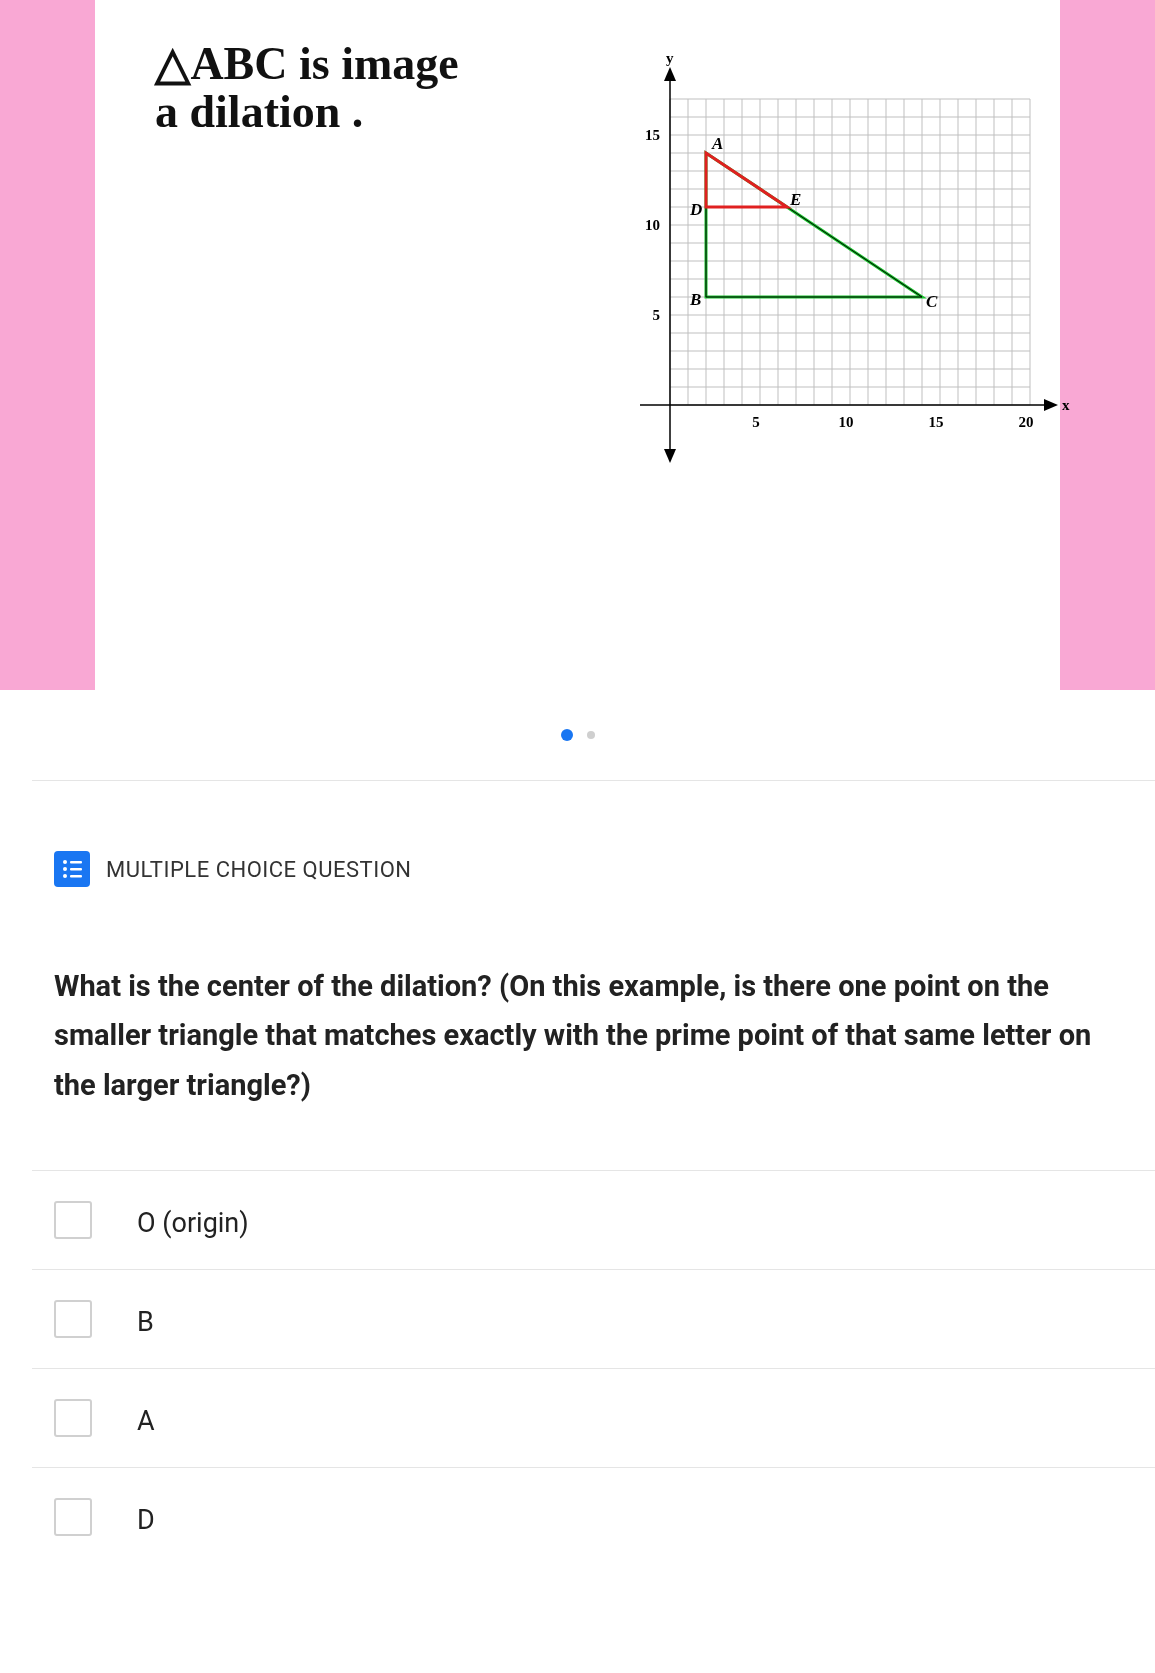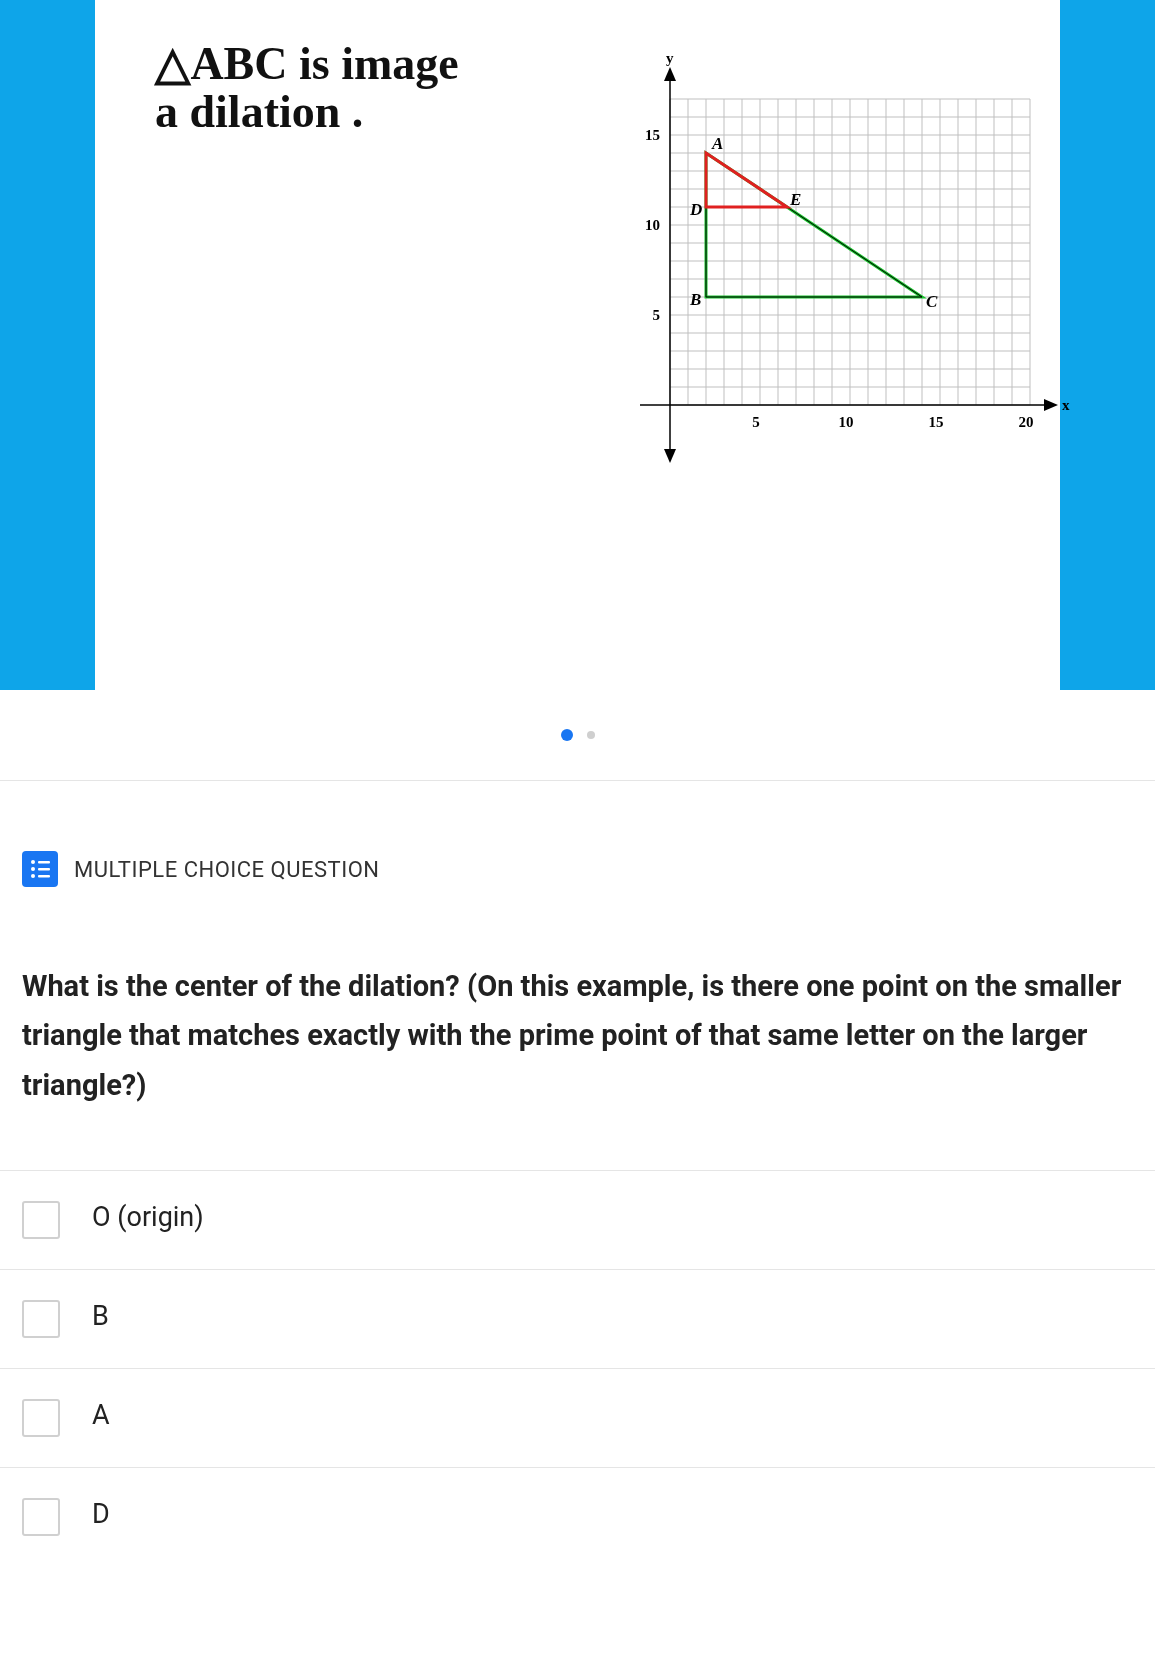--- a/index.html
+++ b/index.html
@@ -3,21 +3,21 @@
 <meta charset="utf-8">
 <style>
   * { box-sizing: border-box; margin: 0; padding: 0; }
   body {
     font-family: -apple-system, BlinkMacSystemFont, "Segoe UI", Roboto, Helvetica, Arial, sans-serif;
     background: #fff;
     color: #222;
     width: 1155px;
   }
   .media-area {
-    background: #0ea5e9;
+    background: #f9a8d4;
     height: 690px;
     display: flex;
     justify-content: center;
   }
   .slide {
     background: #fff;
     width: 965px;
     height: 690px;
     position: relative;
   }
@@ -39,21 +39,21 @@
   }
   .dots {
     height: 90px;
     display: flex;
     align-items: center;
     justify-content: center;
     gap: 14px;
   }
   .dot { width: 12px; height: 12px; border-radius: 50%; background: #1976f2; }
   .dot.inactive { width: 8px; height: 8px; background: #cfcfcf; }
-  .question-section { border-top: 1px solid #e5e5e5; }
+  .question-section { border-top: 1px solid #e5e5e5; margin-left: 32px; }
   .q-header {
     display: flex;
     align-items: center;
     gap: 16px;
     padding: 70px 22px 30px 22px;
   }
   .q-icon {
     width: 36px; height: 36px; background: #1976f2; border-radius: 4px;
     display: flex; align-items: center; justify-content: center;
   }
@@ -66,22 +66,22 @@
   .q-text {
     padding: 45px 22px 60px 22px;
     font-size: 29px;
     line-height: 1.7;
     color: #222;
     font-weight: bold;
   }
   .options { border-top: 1px solid #e5e5e5; }
   .option {
     display: flex;
-    align-items: flex-start;
-    gap: 32px;
+    align-items: flex-end;
+    gap: 45px;
     padding: 30px 22px;
     border-bottom: 1px solid #e5e5e5;
     cursor: pointer;
   }
   .option:last-child { border-bottom: none; }
   .checkbox {
     width: 38px; height: 38px;
     border: 2px solid #d0d0d0;
     border-radius: 3px;
     background: #fff;

